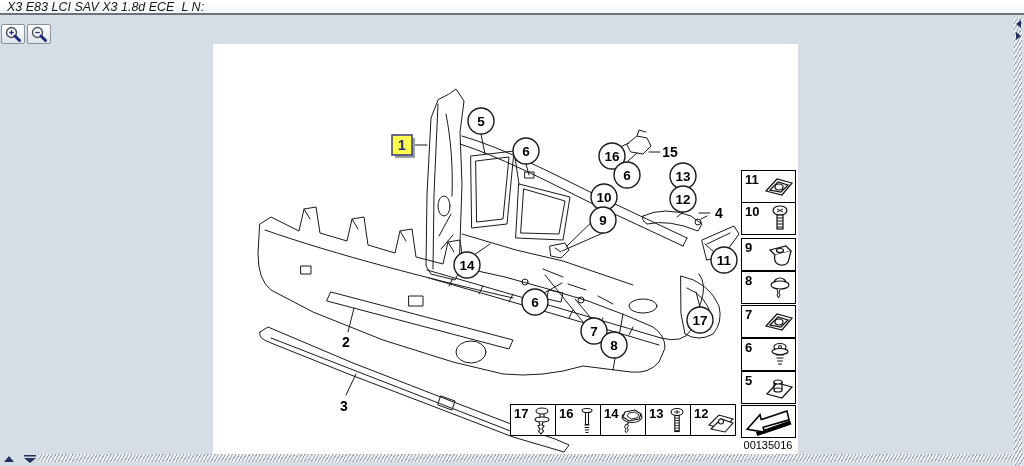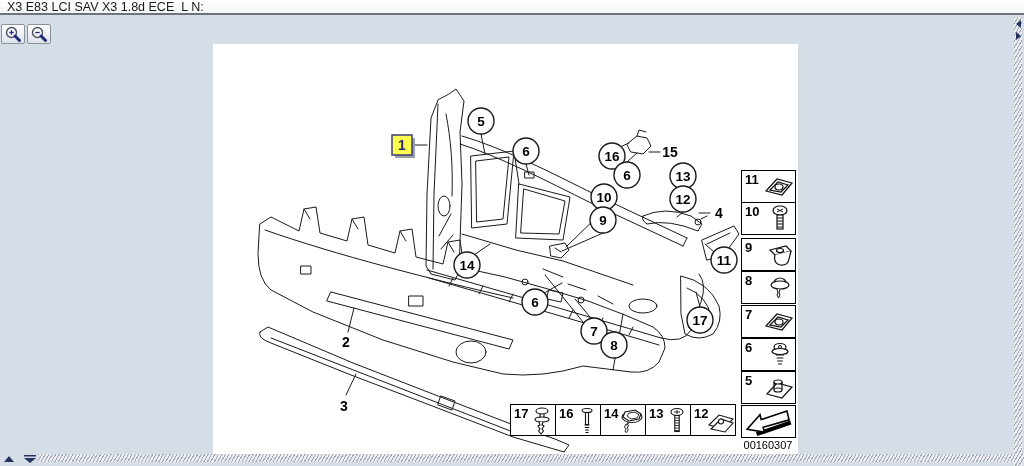--- a/index.html
+++ b/index.html
@@ -9,20 +9,21 @@
     font-family:"Liberation Sans", sans-serif;
   }
   
   .titlebar{
     position:absolute;left:0;top:0;width:1024px;height:15px;
     background:linear-gradient(#ffffff,#f4f5f7);
     border-bottom:2px solid #6f7276;
     font-size:12.5px;color:#1a1a1a;
     display:flex;align-items:center;padding-left:7px;box-sizing:border-box;
     white-space:pre;
+    font-style:italic;
   }
   .titlebar b{font-weight:bold;}
   
   .zoom-btn{
     position:absolute;top:24px;width:24px;height:20px;
     background:linear-gradient(#ffffff,#dfe4ea);
     border:1px solid #8a929c;border-radius:2px;
     display:flex;align-items:center;justify-content:center;
     padding:0;cursor:pointer;
   }
@@ -331,21 +332,21 @@
   </div>
   <div class="legend-box rc" style="top:361px">
     <span class="num"></span>
     <svg width="52" height="30" viewBox="0 0 52 30">
       <g transform="rotate(-14 26 15)">
         <path d="M12,24 L48,21" stroke="#000" stroke-width="4"></path>
         <polygon points="4,17 20,6 20,11 47,9 47,18 20,19 20,24" fill="#fff" stroke="#000" stroke-width="1.6"></polygon>
       </g>
     </svg>
   </div>
-  <div class="drawing-number">00160307</div>
+  <div class="drawing-number">00135016</div>
 
   <div class="legend-box br" style="left:297px">
     <span class="num">17</span>
     <svg width="24" height="30" viewBox="0 0 24 30">
       <g fill="#fff" stroke="#111" stroke-width="1.1">
           <ellipse cx="12" cy="5" rx="6" ry="3"></ellipse>
           <path d="M10,8 l0,4 M14,8 l0,4"></path>
           <ellipse cx="12" cy="13.5" rx="7" ry="2.5"></ellipse>
           <path d="M9,16 l1,3 -2,1 2,3 -1.5,2 2.5,3 2.5,-3 -1.5,-2 2,-3 -2,-1 1,-3"></path>
         </g>

